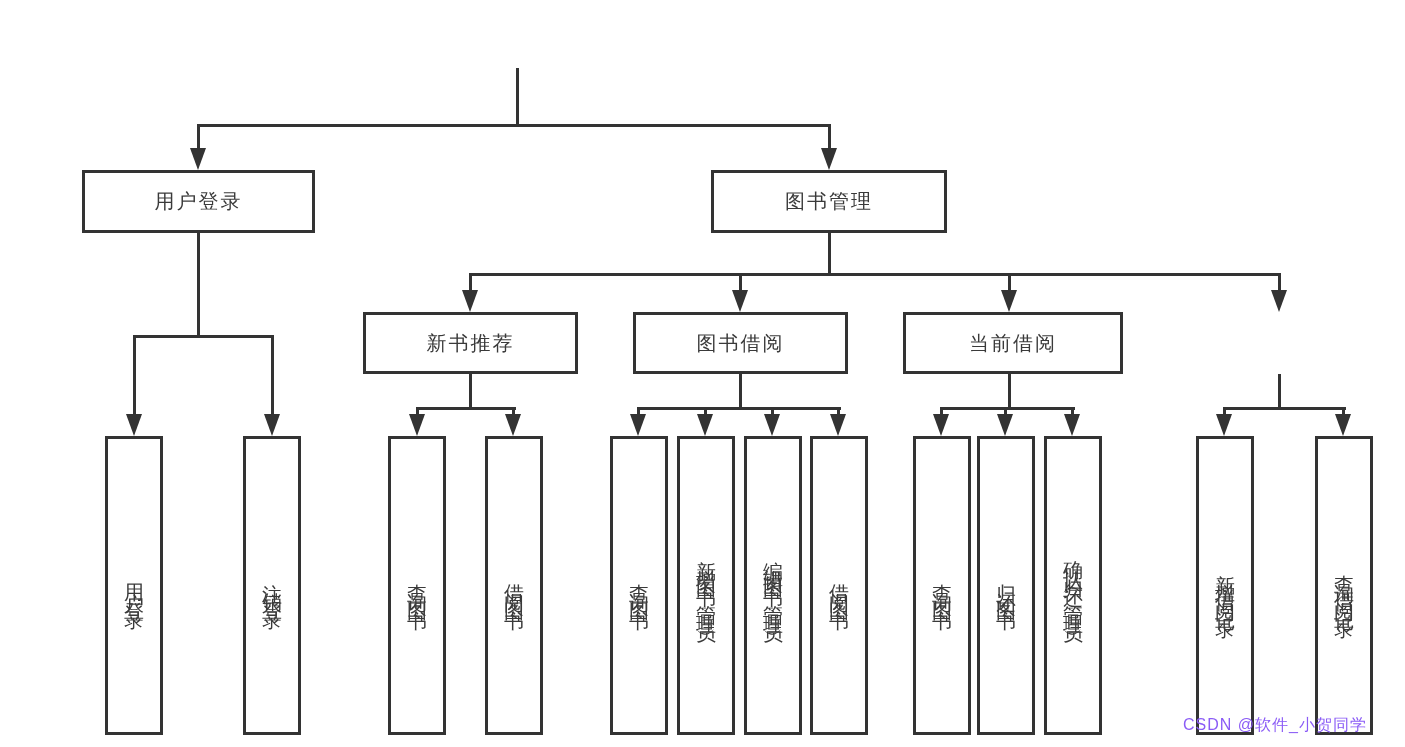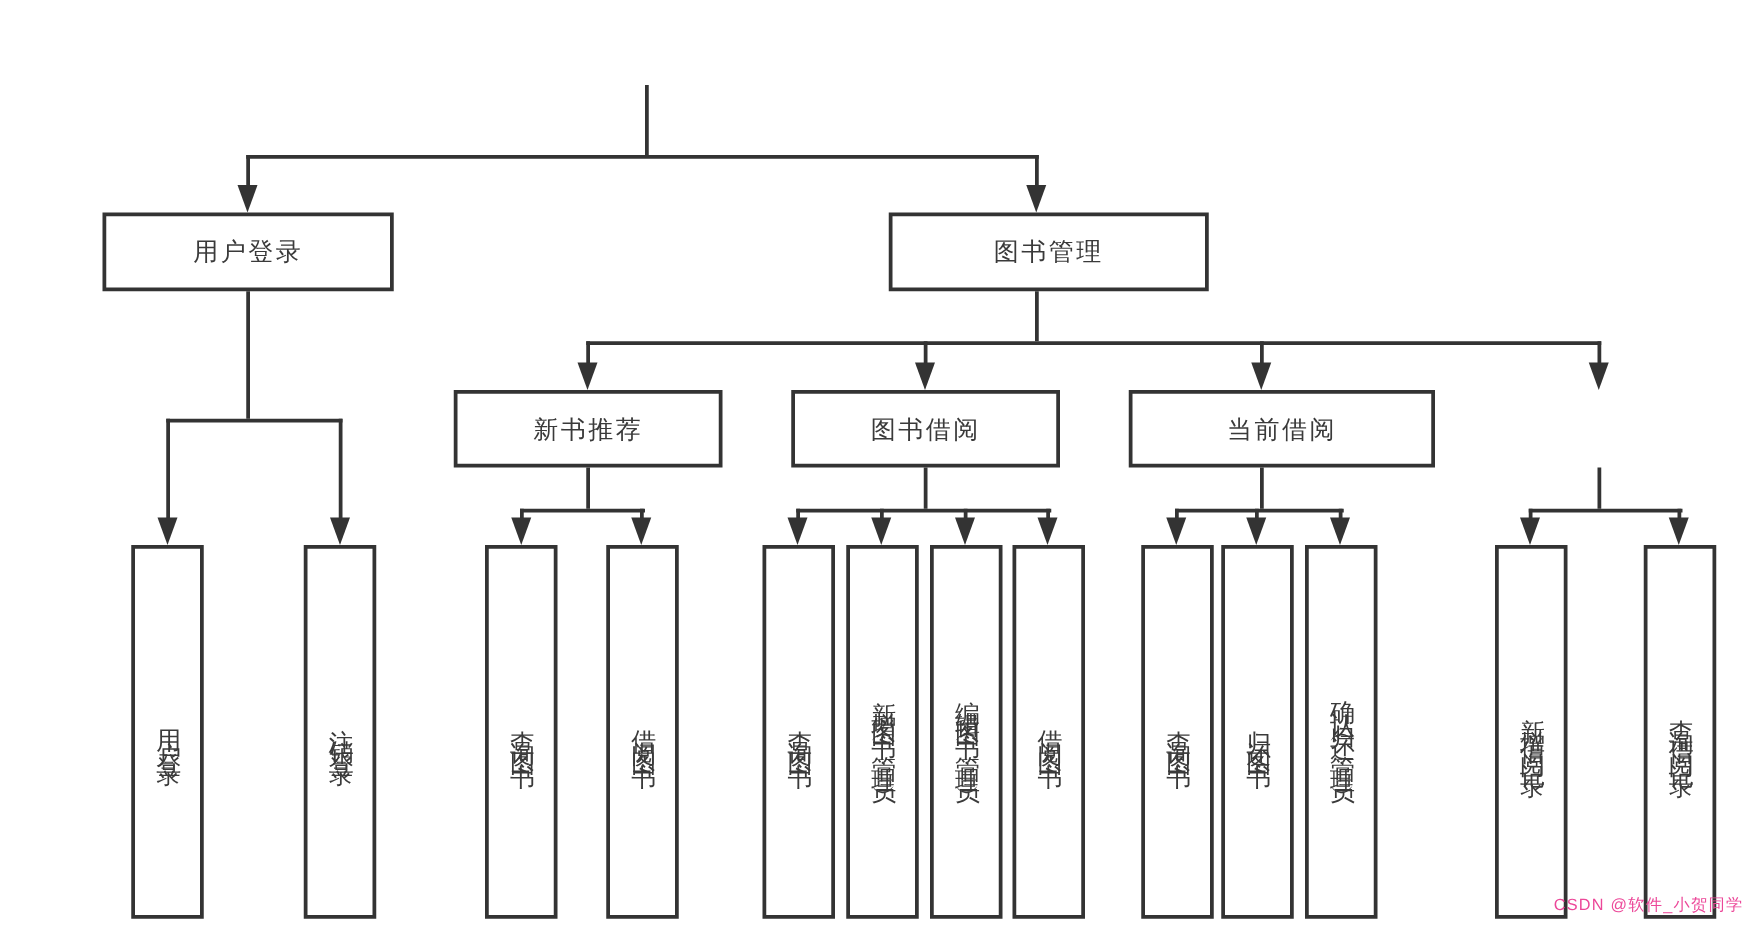--- a/index.html
+++ b/index.html
@@ -23,31 +23,31 @@
     white-space:nowrap;
   }
   .vl{position:absolute;width:3px;background:#333333;}
   .hl{position:absolute;height:3px;background:#333333;}
   .arrow{
     position:absolute;width:0;height:0;
     border-left:8px solid transparent;border-right:8px solid transparent;
     border-top:22px solid #333333;
   }
   .watermark{
-    position:absolute;left:1243px;top:715px;
-    font-size:13px;color:#ec4899;letter-spacing:1px;white-space:nowrap;
+    position:absolute;left:1183px;top:715px;
+    font-size:16px;color:#8b5cf6;letter-spacing:1px;white-space:nowrap;
   }
 
   
   #b-root{left:19px;top:14px;width:1004px;height:54px;}
   #b-user-login{left:82px;top:170px;width:233px;height:63px;}
-  #b-book-mgmt{left:711px;top:170px;width:256px;height:63px;}
+  #b-book-mgmt{left:711px;top:170px;width:236px;height:63px;}
   #b-new-book{left:363px;top:312px;width:215px;height:62px;}
   #b-book-borrow{left:633px;top:312px;width:215px;height:62px;}
-  #b-current-borrow{left:903px;top:312px;width:245px;height:62px;}
+  #b-current-borrow{left:903px;top:312px;width:220px;height:62px;}
   #b-borrow-record{left:1173px;top:312px;width:213px;height:62px;}
 
   
   #lf1{left:105px;}  #lf2{left:243px;}
   #lf3{left:388px;}  #lf4{left:485px;}
   #lf5{left:610px;}  #lf6{left:677px;}  #lf7{left:744px;}  #lf8{left:810px;}
   #lf9{left:913px;}  #lf10{left:977px;} #lf11{left:1044px;}
   #lf12{left:1196px;}#lf13{left:1315px;}
 
   

